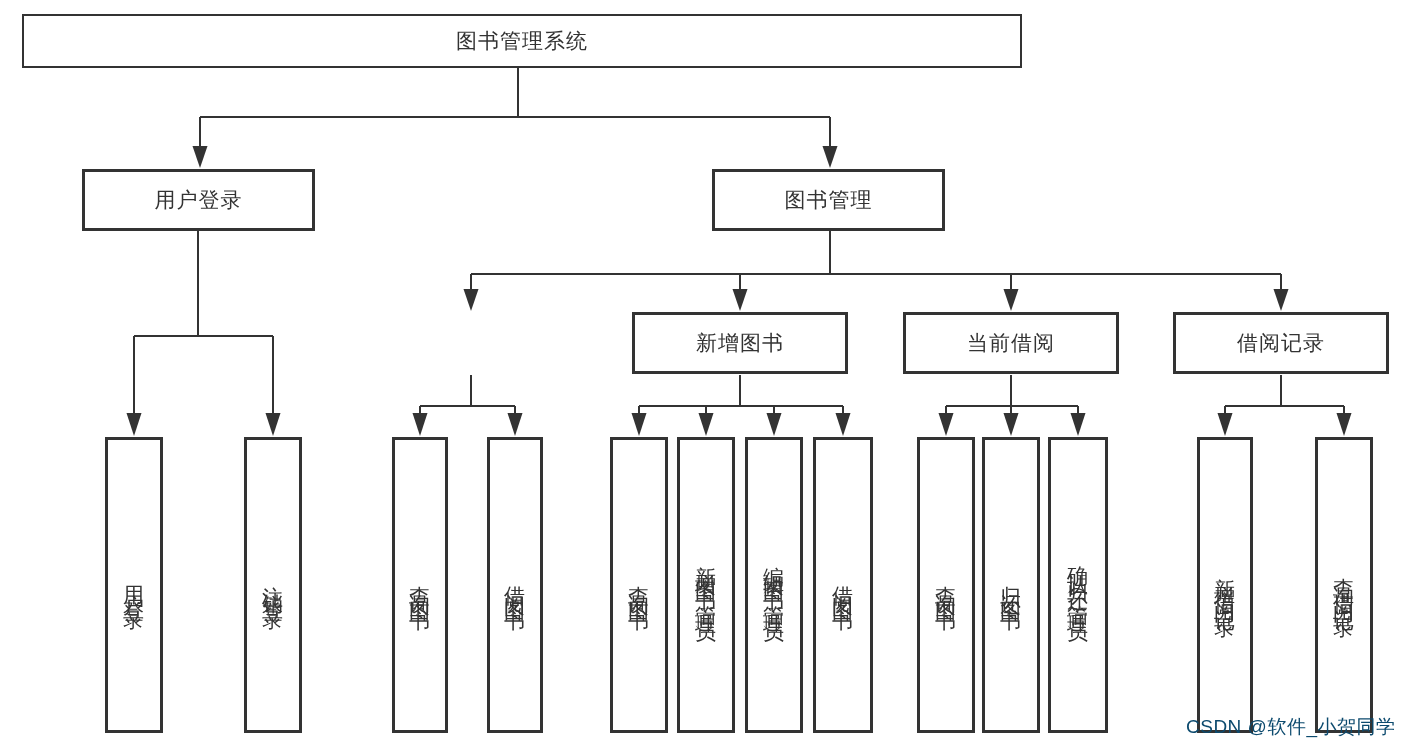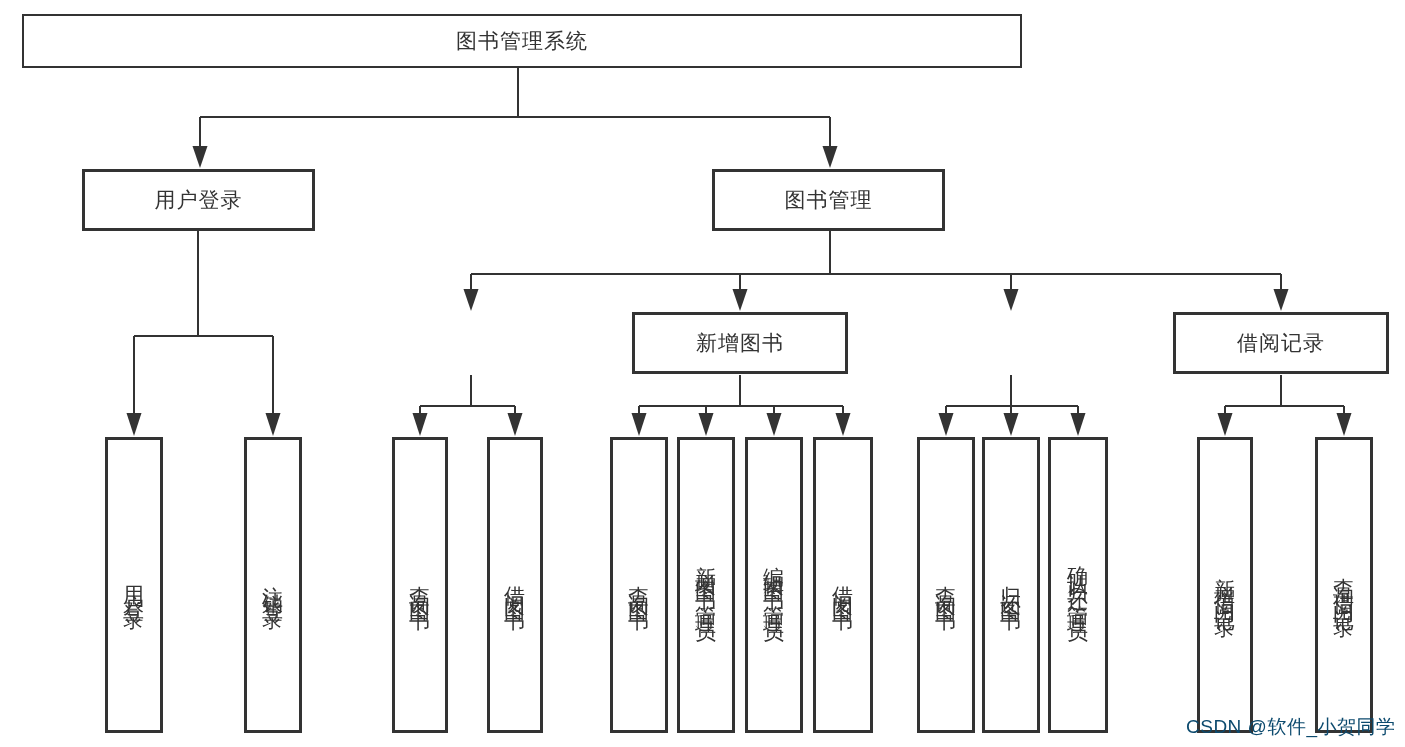--- a/index.html
+++ b/index.html
@@ -82,20 +82,21 @@
     <polygon fill="#333333" points="1217.5,413 1232.5,413 1225,436"></polygon>
     <polygon fill="#333333" points="1336.5,413 1351.5,413 1344,436"></polygon>
   </svg>
 
   <div class="box root" style="left:22px; top:14px; width:1000px; height:54px;">图书管理系统</div>
 
   <div class="box" style="left:82px; top:169px; width:233px; height:62px;">用户登录</div>
   <div class="box" style="left:712px; top:169px; width:233px; height:62px;">图书管理</div>
 
   <div class="box" style="left:632px; top:312px; width:216px; height:62px;">新增图书</div>
+  <div class="box" style="left:903px; top:312px; width:216px; height:62px;">当前借阅</div>
   <div class="box" style="left:1173px; top:312px; width:216px; height:62px;">借阅记录</div>
 
   <div class="box leaf" style="left:105px; top:437px; width:58px; height:296px;">
       <span>用户登录</span>
     </div>
   <div class="box leaf" style="left:244px; top:437px; width:58px; height:296px;">
       <span>注销登录</span>
     </div>
 
   <div class="box leaf" style="left:392px; top:437px; width:56px; height:296px;">

